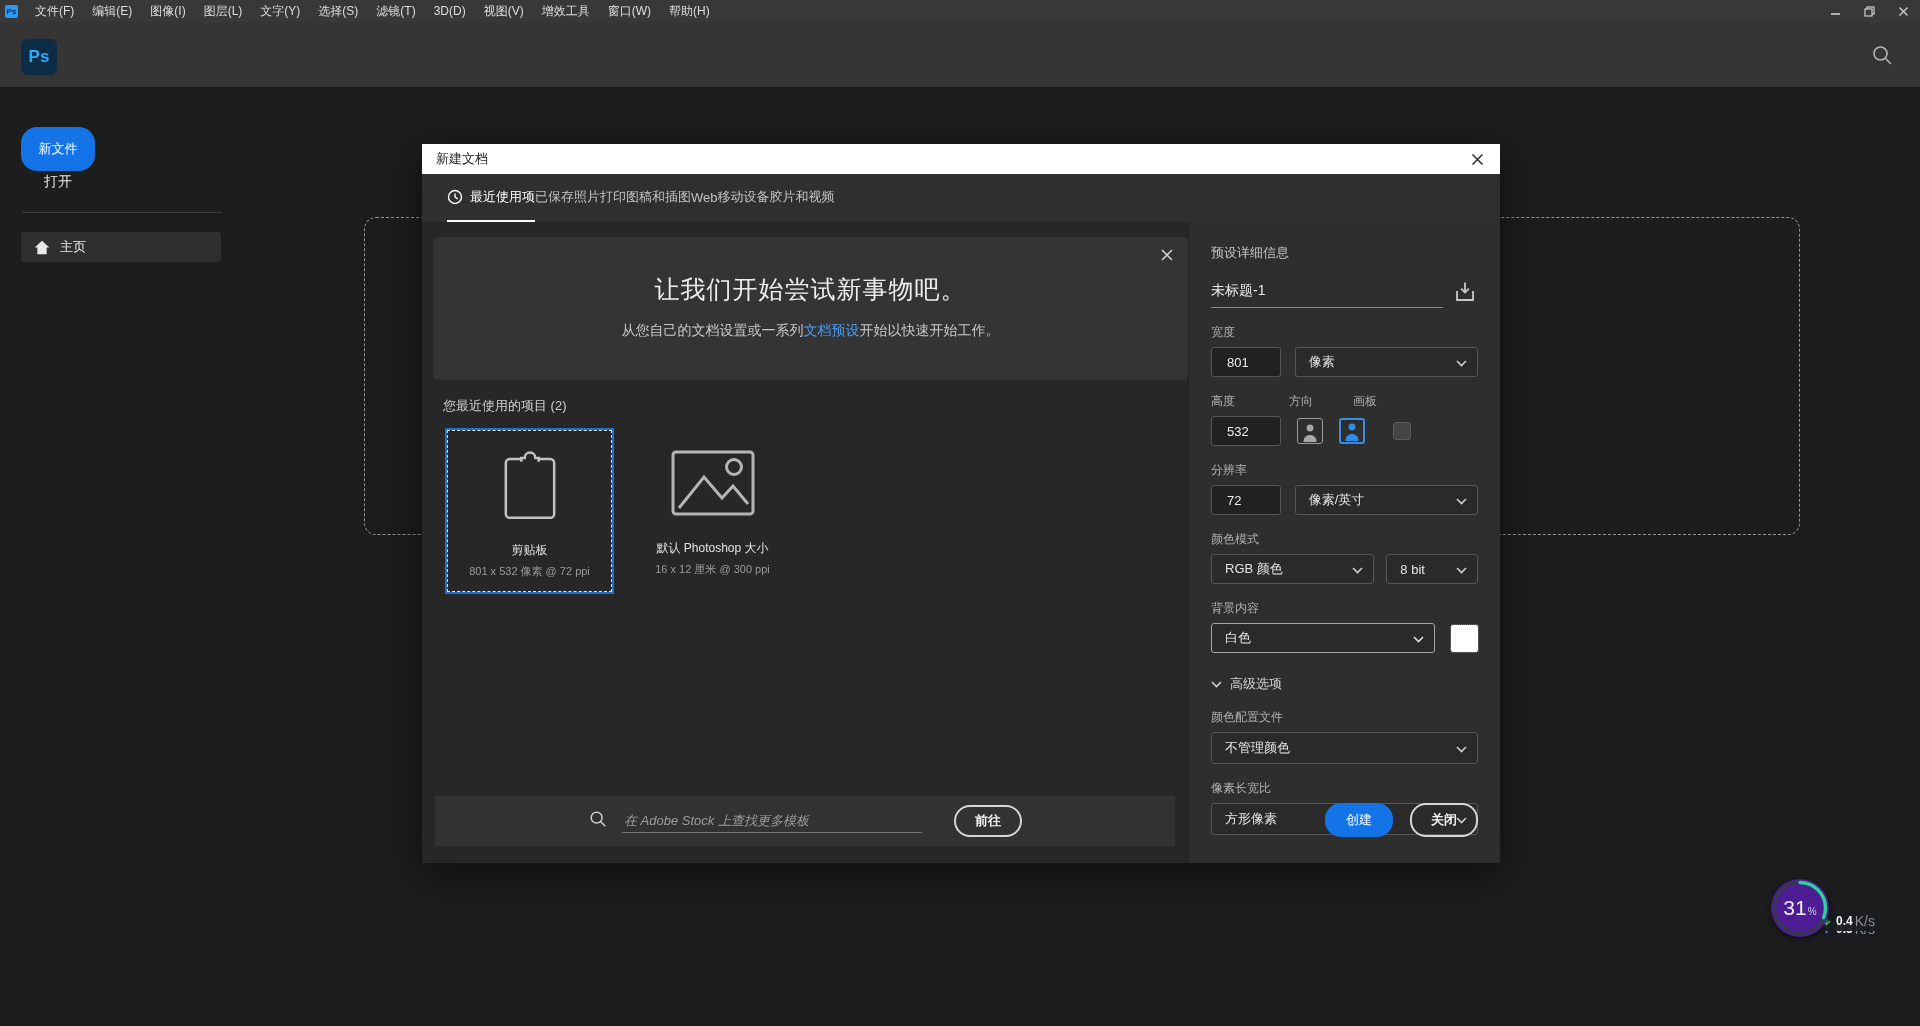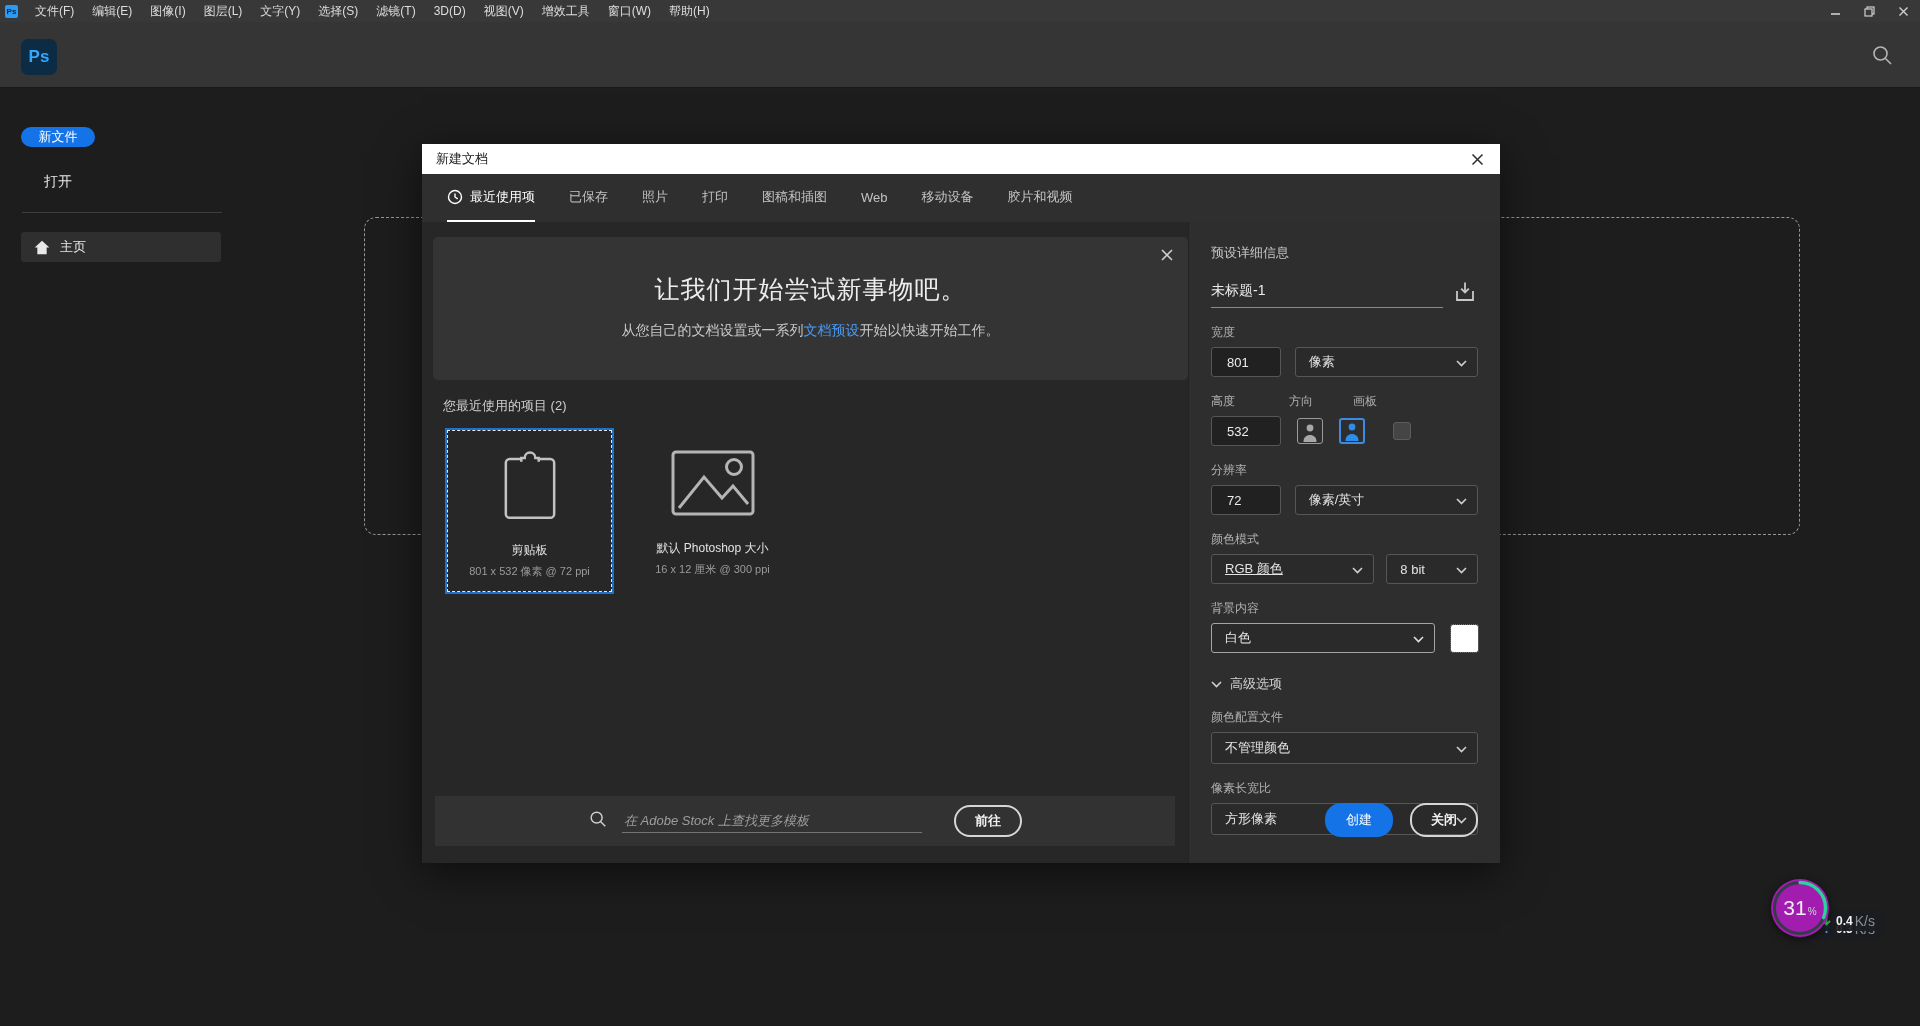--- a/index.html
+++ b/index.html
@@ -23,36 +23,36 @@
     border-radius:7px; display:flex; align-items:center; justify-content:center;
     color:var(--ps_blue,#31a8ff); font-weight:bold; font-size:17px; }
   .header-search { position:absolute; right:26px; top:21px; width:24px; height:24px; }
 
   
   .dropzone { position:absolute; left:364px; top:217px; width:1436px; height:318px;
     border:1px dashed #979797; border-radius:12px; z-index:1; }
 
   
   .sidebar { position:absolute; left:0; top:88px; width:240px; z-index:2; }
-  .btn-newfile { position:absolute; left:21px; top:39px; width:74px; height:20px; border:none;
+  .btn-newfile { position:absolute; left:21px; top:39px; width:74px; height:44px; border:none;
     background:var(--accent,#1473e6); color:#fff; font-size:13px; border-radius:16px; cursor:pointer;
     font-family:Liberation Sans, sans-serif; }
   .lbl-open { position:absolute; left:44px; top:85px; font-size:14px; color:#e6e6e6; cursor:pointer; }
   .side-divider { position:absolute; left:22px; top:124px; width:200px; height:1px; background:#3e3e3e; }
   .home-row { position:absolute; left:21px; top:144px; width:200px; height:30px; background:#2f2f2f;
     border-radius:3px; display:flex; align-items:center; padding-left:13px; gap:10px; cursor:pointer; }
   .home-row span { font-size:13px; color:#e8e8e8; }
 
   
   .dialog { position:absolute; left:422px; top:144px; width:1078px; height:719px; z-index:5;
     box-shadow:0 10px 40px rgba(0,0,0,.55); background:#272727; }
   .dlg-titlebar { height:30px; background:#ffffff; display:flex; align-items:center; padding:0 14px; }
   .dlg-title { font-size:13px; color:#1b1b1b; }
   .dlg-close { margin-left:auto; width:18px; height:18px; display:flex; align-items:center; justify-content:center; cursor:pointer; }
-  .dlg-tabs { height:48px; background:#2f2f2f; display:flex; align-items:stretch; padding-left:25px; gap:34px; }
+  .dlg-tabs { height:48px; background:#2f2f2f; display:flex; align-items:stretch; padding-left:25px; }
   .tab { display:flex; align-items:center; gap:7px; font-size:13px; color:#c3c3c3;
     border-bottom:2px solid transparent; cursor:pointer; }
   .tab.active { color:#ffffff; border-bottom-color:#ffffff; }
   .dlg-body { display:flex; height:641px; }
   .dlg-main { position:relative; width:766px; height:641px; background:#272727; }
 
   .banner { position:absolute; left:11px; top:15px; width:755px; height:143px; background:#343434;
     border-radius:5px; text-align:center; }
   .banner-close { position:absolute; right:13px; top:11px; width:16px; height:16px; cursor:pointer; }
   .banner-headline { margin-top:36px; font-size:25px; color:#ededed; letter-spacing:1px; }
@@ -92,42 +92,42 @@
   .select .chev { margin-left:auto; }
   .sel-unit { width:184px; margin-left:14px; }
   .labels3 { display:flex; margin-top:16px; }
   .labels3 .pp-label { margin-top:0; }
   .l-orient { margin-left:54px; } .l-board { margin-left:40px; }
   .orient-box { width:26px; height:26px; border:1px solid #9a9a9a; border-radius:3px; margin-left:16px;
     display:flex; align-items:flex-end; justify-content:center; cursor:pointer; }
   .orient-box.sel { border:2px solid #3e8ae2; }
   .checkbox { width:18px; height:18px; background:#454545; border:1px solid #5c5c5c; border-radius:3px;
     margin-left:28px; cursor:pointer; }
-  .sel-rgb { width:164px;text-decoration:underline; } .sel-bit { width:92px; margin-left:12px;justify-content:space-between; }
+  .sel-rgb { width:164px; } .sel-bit { width:92px; margin-left:12px;justify-content:space-between; }
   .sel-bg { width:225px; border-color:#a5a5a5; }
   .swatch { width:27px; height:27px; background:#ffffff; border-radius:2px; margin-left:16px; cursor:pointer;
     outline:1px dotted #777; }
   .advanced { display:flex; align-items:center; gap:8px; margin-top:22px; font-size:13px; color:#d2d2d2; cursor:pointer; }
   .sel-full { width:268px; height:32px; }
   .pp-buttons { position:absolute; right:22px; bottom:26px; display:flex; gap:17px; }
   .btn-create { background:var(--accent,#1473e6); color:#fff; border:none; border-radius:16px;
     padding:7px 21px; font-size:13px; cursor:pointer; font-family:inherit; }
   .btn-close2 { background:transparent; color:#f0f0f0; border:2px solid #d6d6d6; border-radius:16px;
     padding:6px 19px; font-size:13px; font-weight:bold; cursor:pointer; font-family:inherit; }
 
   
   .net-widget { position:absolute; z-index:10; }
   .net-pill { position:absolute; left:1790px; width:94px; height:21px; background:rgba(26,28,32,.92);
     border-radius:11px; display:flex; align-items:center; justify-content:flex-end; padding-right:9px; gap:2px; }
   .pill-up { top:886px;margin-top:32px; } .pill-down { top:910px; }
   .net-num { font-size:12px; font-weight:bold; color:#f2f2f2; }
   .net-unit { font-size:14px; color:#8b8f96; }
   .net-arrow { margin-right:3px; display:flex; }
   .net-circle { position:absolute; left:1771px; top:879px; width:58px; height:58px; border-radius:50%;
-    background:#a21caf; box-shadow:0 2px 8px rgba(0,0,0,.5); display:flex; align-items:center; justify-content:center; }
+    background:#4c1d95; box-shadow:0 2px 8px rgba(0,0,0,.5); display:flex; align-items:center; justify-content:center; }
   .net-circle svg.ring { position:absolute; inset:0; }
   .net-pct { font-size:21px; color:#eef0f2; display:flex; align-items:baseline; }
   .net-pct .pctsign { font-size:10px; color:#cfd2d6; margin-left:1px; }
 </style>
 </head>
 <body>
 
 <div>
 
   <div class="menu-bar">

